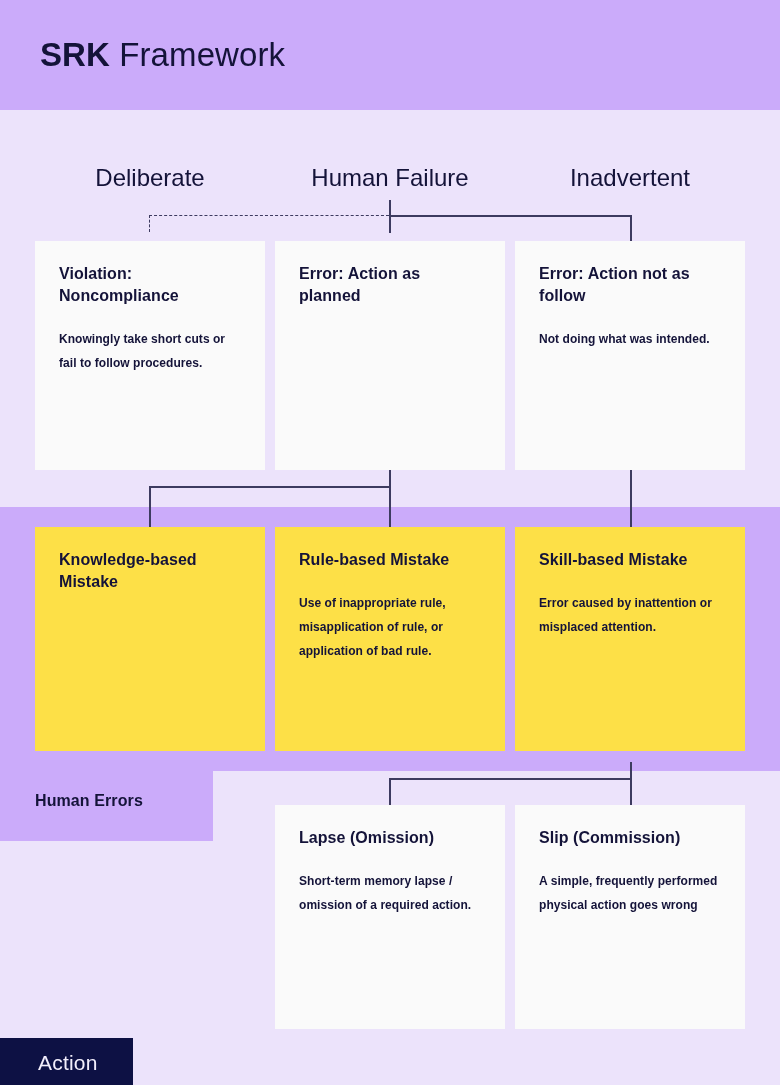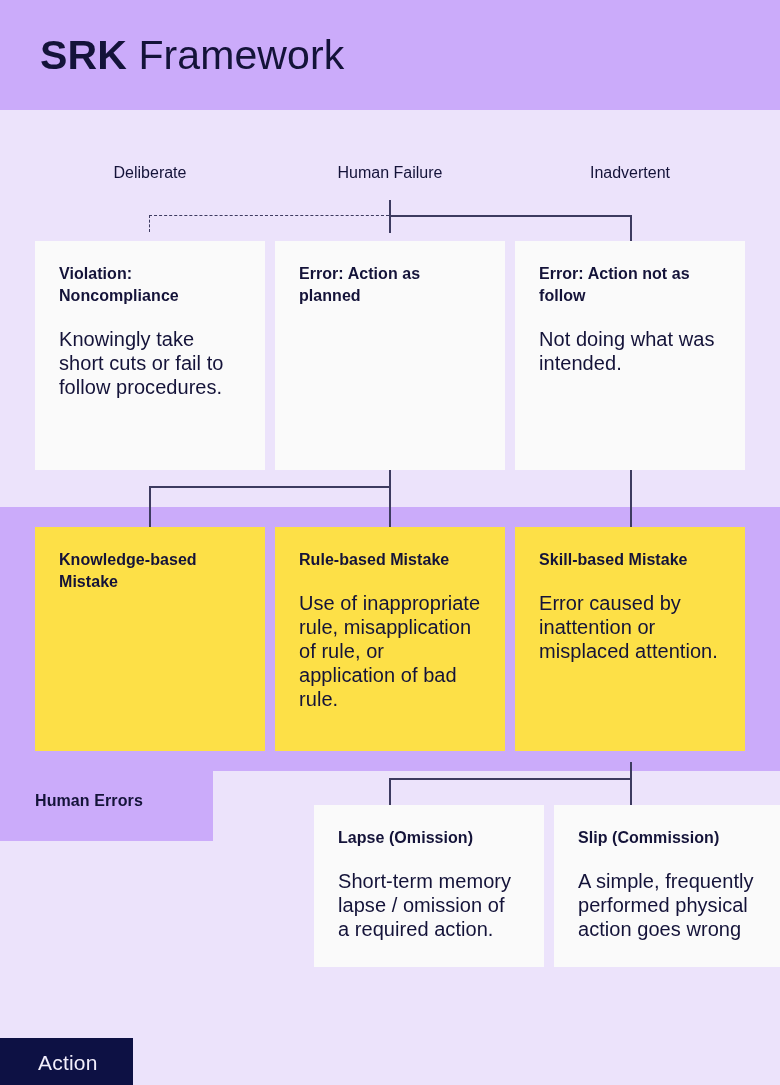--- a/index.html
+++ b/index.html
@@ -23,21 +23,21 @@
   .header {
     position: absolute;
     left: 0; top: 0;
     width: 780px; height: 110px;
     background: #cbabfa;
   }
   .header-title {
     position: absolute;
     left: 40px;
     top: 36px;
-    font-size: 41px;
+    font-size: 33px;
     line-height: 38px;
     color: #141339;
     letter-spacing: 0.1px;
     white-space: nowrap;
   }
   .header-title .strong { font-weight: 700; }
   .header-title .light  { font-weight: 400; }
 
   
   .band-main {
@@ -64,21 +64,21 @@
     font-weight: 700;
     color: #141339;
     letter-spacing: 0.1px;
     white-space: nowrap;
   }
 
   
   .col-label {
     position: absolute;
     top: 164px;
-    font-size: 16px;
+    font-size: 24px;
     font-weight: 400;
     color: #141339;
     white-space: nowrap;
   }
   .col-label.c1 { left: 0; width: 230px; text-align: center; margin-left: 35px; }
   .col-label.c2 { left: 275px; width: 230px; text-align: center; }
   .col-label.c3 { left: 515px; width: 230px; text-align: center; }
 
   
   .line {
@@ -128,42 +128,42 @@
 
   .card-title {
     font-size: 16px;
     font-weight: 700;
     line-height: 22px;
     color: #141339;
     margin: 0 0 20px 0;
     letter-spacing: 0.05px;
   }
   .card-body {
-    font-size: 20px;
-    font-weight: 400;
+    font-size: 12px;
+    font-weight: 700;
     line-height: 24px;
     color: #141339;
     margin: 0;
     letter-spacing: 0.05px;
   }
 
   
   .r1 { top: 241px; height: 229px; }
   .r1.k1 { left: 35px; }
   .r1.k2 { left: 275px; }
   .r1.k3 { left: 515px; }
 
   
   .r2 { top: 527px; height: 224px; }
   .r2.k1 { left: 35px; }
   .r2.k2 { left: 275px; }
   .r2.k3 { left: 515px; }
 
   
-  .r3 { top: 805px; height: 162px; margin-left: 39px; }
+  .r3 { top: 805px; height: 224px; }
   .r3.k1 { left: 275px; }
   .r3.k2 { left: 515px; }
 
   
   .footer-logo {
     position: absolute;
     left: 0;
     top: 1038px;
     width: 133px;
     height: 47px;

